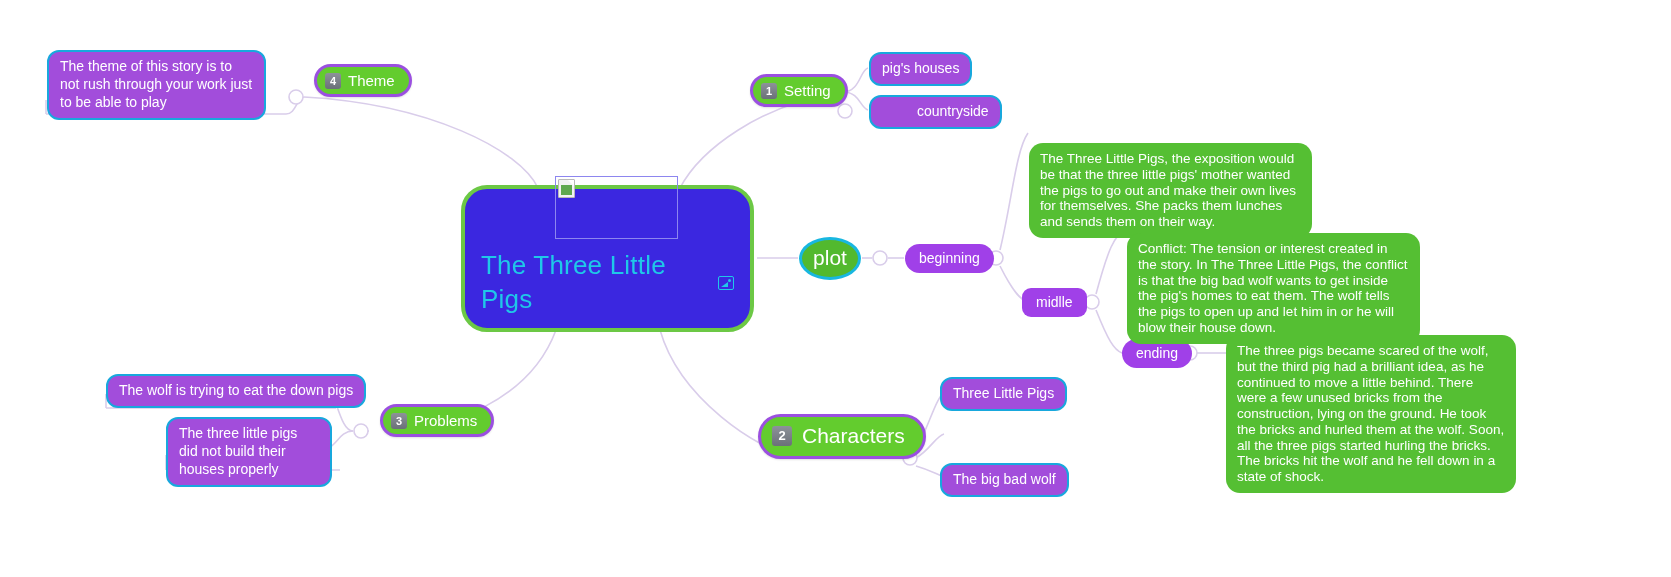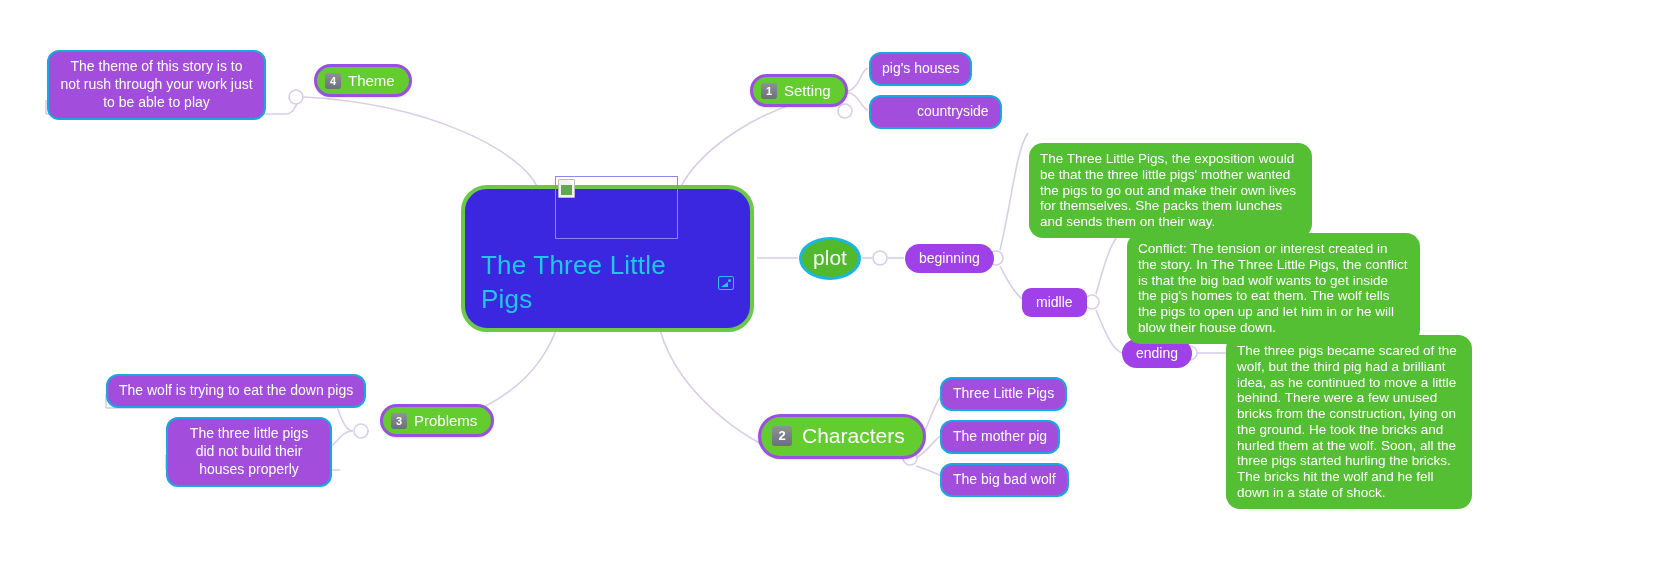--- a/index.html
+++ b/index.html
@@ -147,21 +147,20 @@
     padding: 0 14px;
   }
 
   
   .pbox {
     background: #a24ddb;
     border: 2px solid #18a8dd;
     border-radius: 12px;
     padding: 6px 11px;
     font-size: 14px;
-    text-align: center;
   }
 
   
   .gbox {
     background: #55bf33;
     border-radius: 14px;
     padding: 8px 11px;
     font-size: 13.5px;
     line-height: 1.17;
     align-items: flex-start;
@@ -270,35 +269,32 @@
   <div class="node pill" style="left:1122px; top:339px; height:29px;">
     <span>ending</span>
   </div>
 
   <div class="node gbox" style="left:1029px; top:96px; width:283px;">
     <span>The Three Little Pigs, the exposition would be that the three little pigs' mother wanted the pigs to go out and make their own lives for themselves. She packs them lunches and sends them on their way.</span>
   </div>
   <div class="node gbox" style="left:1127px; top:186px; width:293px;">
     <span>Conflict: The tension or interest created in the story. In The Three Little Pigs, the conflict is that the big bad wolf wants to get inside the pig's homes to eat them. The wolf tells the pigs to open up and let him in or he will blow their house down.</span>
   </div>
-  <div class="node gbox" style="left:1226px; top:288px; width:246px;justify-content:center;">
+  <div class="node gbox" style="left:1226px; top:288px; width:290px;justify-content:center;">
     <span>The three pigs became scared of the wolf, but the third pig had a brilliant idea, as he continued to move a little behind. There were a few unused bricks from the construction, lying on the ground. He took the bricks and hurled them at the wolf. Soon, all the three pigs started hurling the bricks. The bricks hit the wolf and he fell down in a state of shock.</span>
   </div>
 
   <div class="node branch big" style="left:758px; top:414px;">
     <span class="badge">2</span>
     <span>Characters</span>
   </div>
 
   <div class="node pbox" style="left:940px; top:377px;">
     <span>Three Little Pigs</span>
   </div>
-  <div class="node pbox" style="left:940px; top:420px;">
-    <span>The mother pig</span>
-  </div>
   <div class="node pbox" style="left:940px; top:463px;">
     <span>The big bad wolf</span>
   </div>
 
   <div class="node branch" style="left:380px; top:404px;">
     <span class="badge">3</span>
     <span>Problems</span>
   </div>
 
   <div class="node pbox" style="left:106px; top:374px;">

